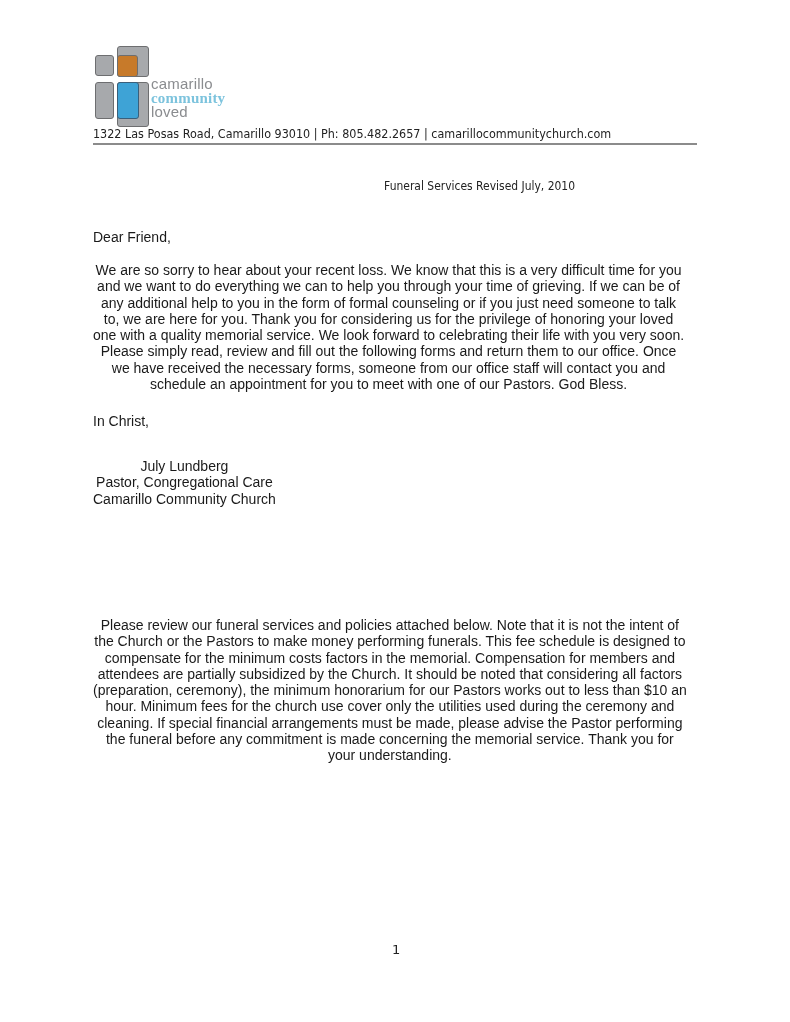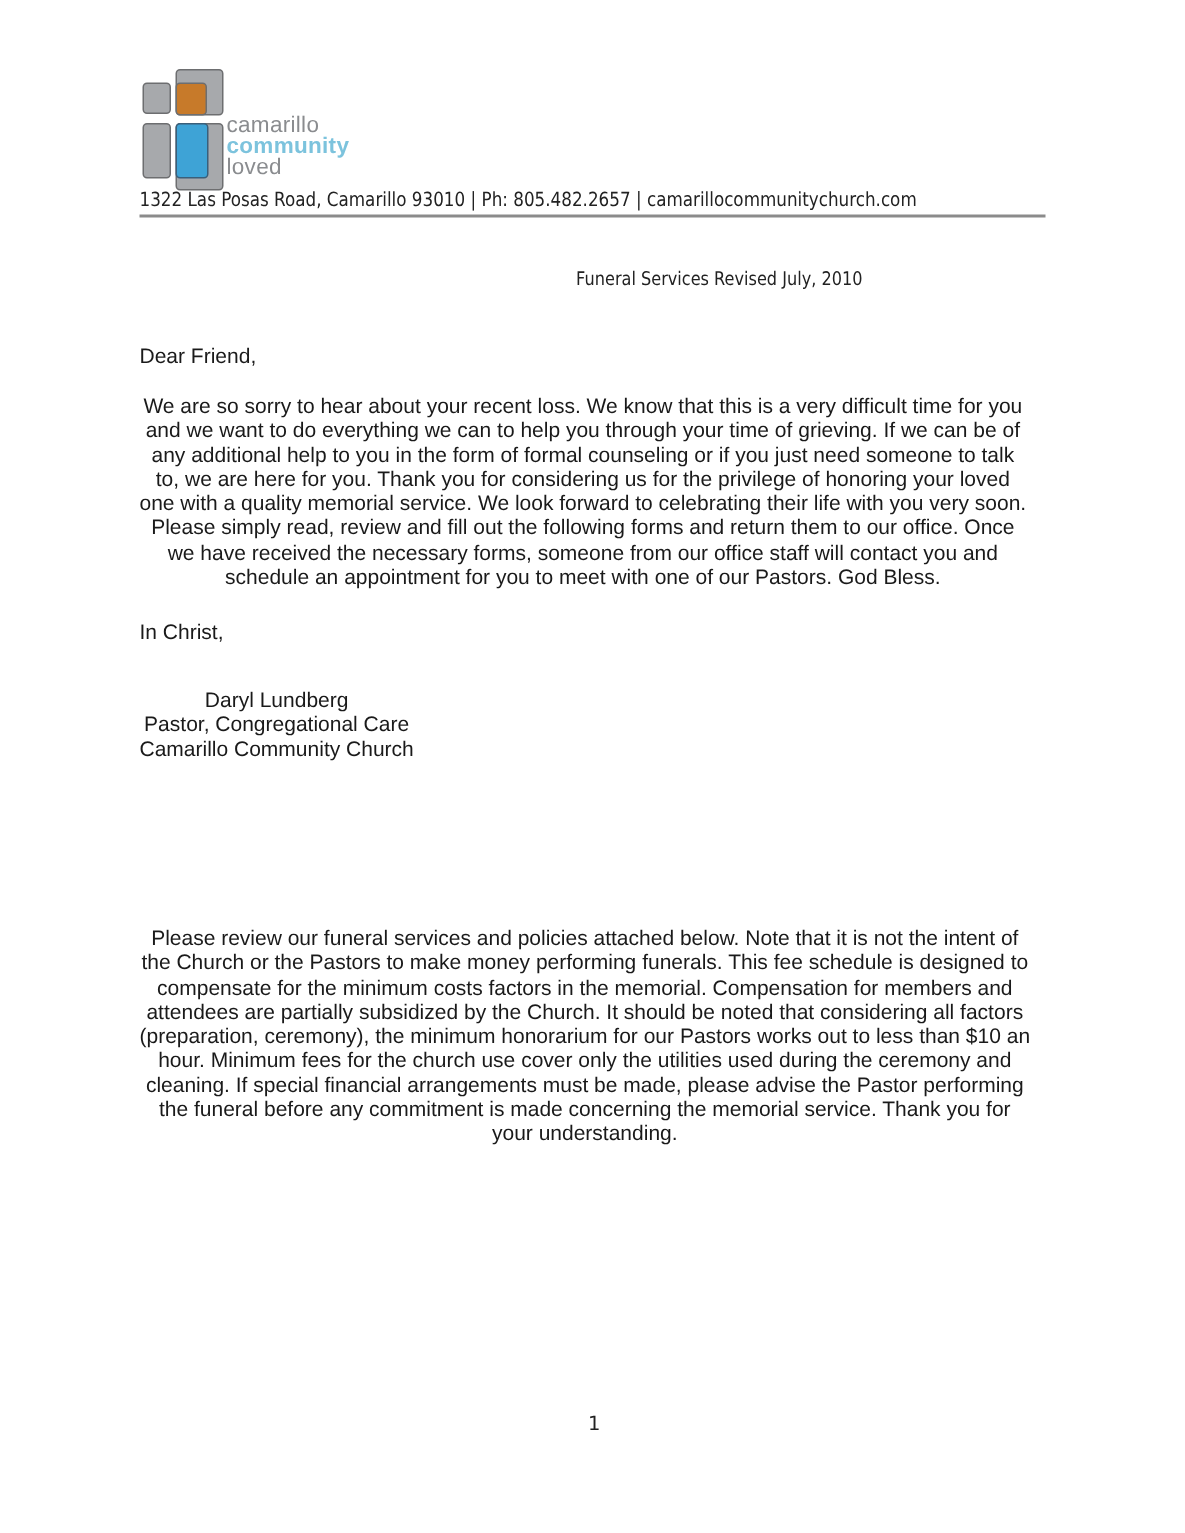--- a/index.html
+++ b/index.html
@@ -10,21 +10,21 @@
     .logo { position: absolute; left: 94px; top: 45px; width: 160px; height: 85px; }
     .logo .blk { position: absolute; border: 1.5px solid #6d6e70; border-radius: 3px; background: #a7a9ac; box-sizing: border-box; }
     .logo .b1 { left: 1px; top: 10px; width: 19px; height: 21px; }
     .logo .b2 { left: 23px; top: 1px; width: 32px; height: 31px; }
     .logo .b2o { left: 23px; top: 10px; width: 21px; height: 22px; background: #c77a2a; border-color: #6d6e70; }
     .logo .b3 { left: 1px; top: 37px; width: 19px; height: 37px; }
     .logo .b4 { left: 23px; top: 37px; width: 32px; height: 45px; }
     .logo .b4b { left: 23px; top: 37px; width: 22px; height: 37px; background: #3ea3d6; border-color: #3a5f7a; }
     .logo .word { position: absolute; left: 57px; font-size: 15px; line-height: 14px; letter-spacing: 0.2px; }
     .logo .w1 { top: 32px; color: #8a8c8f; }
-    .logo .w2 { top: 46px; color: #7cc3dd; font-weight: bold; }
+    .logo .w2 { top: 46px; color: #7cc3dd; font-weight: bold; font-family: Liberation Serif, serif; }
     .logo .w3 { top: 60px; color: #8a8c8f; }
 
     .contact { position: absolute; left: 93px; top: 126px; font-size: 13px; color: #222; letter-spacing: 0; white-space: nowrap; font-family: "DejaVu Sans", sans-serif; transform-origin: left top; transform: scaleX(0.86); }
     .rule { position: absolute; left: 93px; top: 143px; width: 604px; height: 0; border-top: 2px solid #8b8b8b; }
 
     .revised { position: absolute; right: 93px; top: 178px; font-size: 12.5px; color: #222; white-space: nowrap; font-family: "DejaVu Sans", sans-serif; transform-origin: right top; transform: scaleX(0.86); }
 
     .txt { position: absolute; left: 93px; font-size: 14px; line-height: 16.3px; color: #1a1a1a; white-space: nowrap; text-align: center; }
     .salutation { top: 229px; }
     .para1 { top: 262px; }
@@ -66,21 +66,21 @@
     <span class="line">to, we are here for you. Thank you for considering us for the privilege of honoring your loved</span>
     <span class="line">one with a quality memorial service. We look forward to celebrating their life with you very soon.</span>
     <span class="line">Please simply read, review and fill out the following forms and return them to our office. Once</span>
     <span class="line">we have received the necessary forms, someone from our office staff will contact you and</span>
     <span class="line">schedule an appointment for you to meet with one of our Pastors. God Bless.</span>
   </div>
 
   <div class="txt closing">In Christ,</div>
 
   <div class="txt signature">
-    <span class="line">Daryl Lundberg</span>
+    <span class="line">July Lundberg</span>
     <span class="line">Pastor, Congregational Care</span>
     <span class="line">Camarillo Community Church</span>
   </div>
 
   <div class="txt para2">
     <span class="line">Please review our funeral services and policies attached below. Note that it is not the intent of</span>
     <span class="line">the Church or the Pastors to make money performing funerals. This fee schedule is designed to</span>
     <span class="line">compensate for the minimum costs factors in the memorial. Compensation for members and</span>
     <span class="line">attendees are partially subsidized by the Church. It should be noted that considering all factors</span>
     <span class="line">(preparation, ceremony), the minimum honorarium for our Pastors works out to less than $10 an</span>

